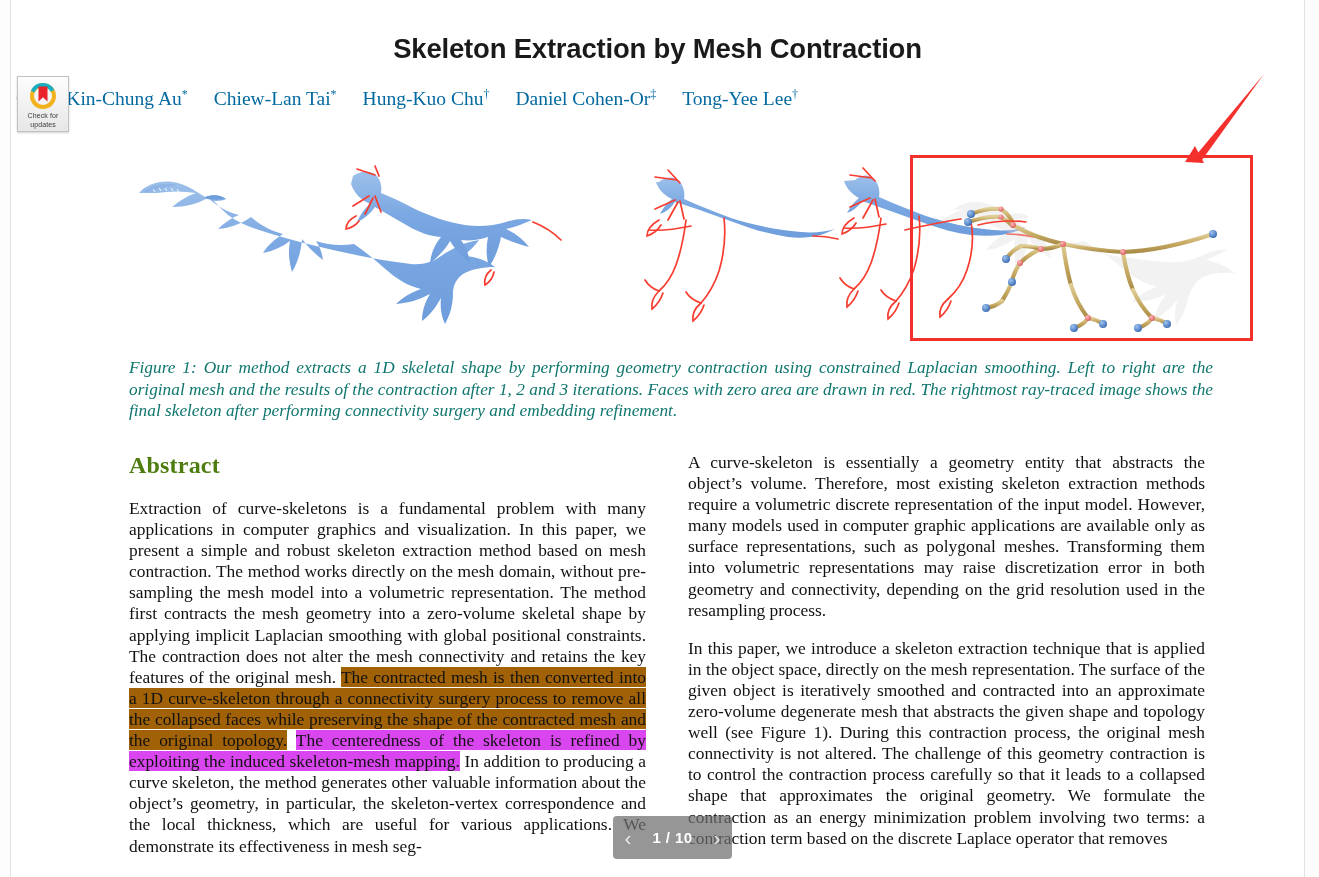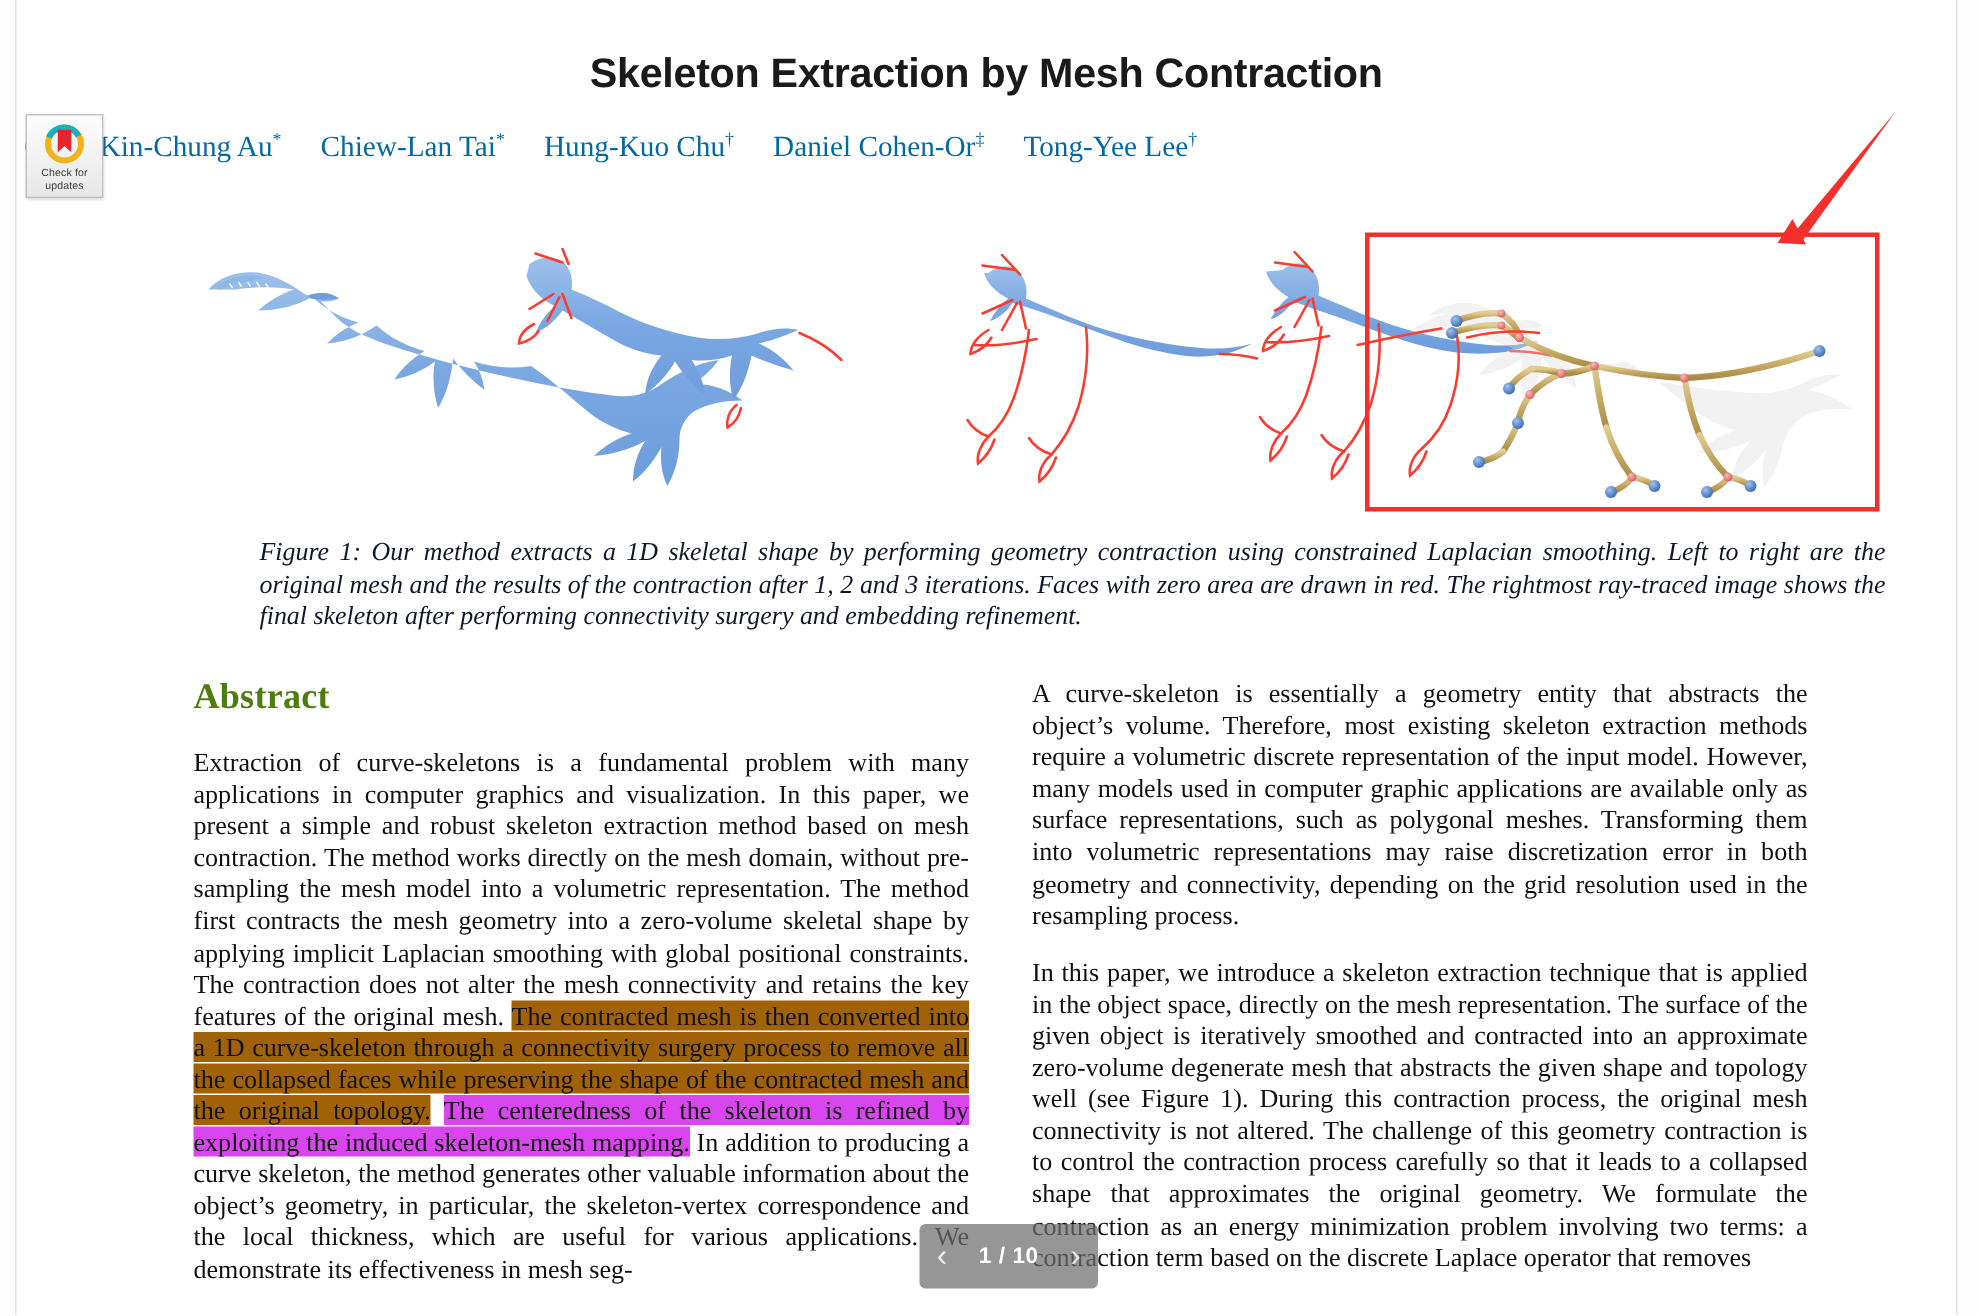--- a/index.html
+++ b/index.html
@@ -117,22 +117,21 @@
   
   #caption {
     position: absolute;
     left: 118px;
     top: 357px;
     width: 1084px;
     font-style: italic;
     font-size: 17.3px;
     line-height: 21.5px;
     text-align: justify;
-    color: #0f172a;
-    margin-left: 44px;
+    color: #0f766e;
   }
 
   
   #cols {
     position: absolute;
     left: 118px;
     top: 452px;
     width: 1097px;
     height: 430px;
   }

